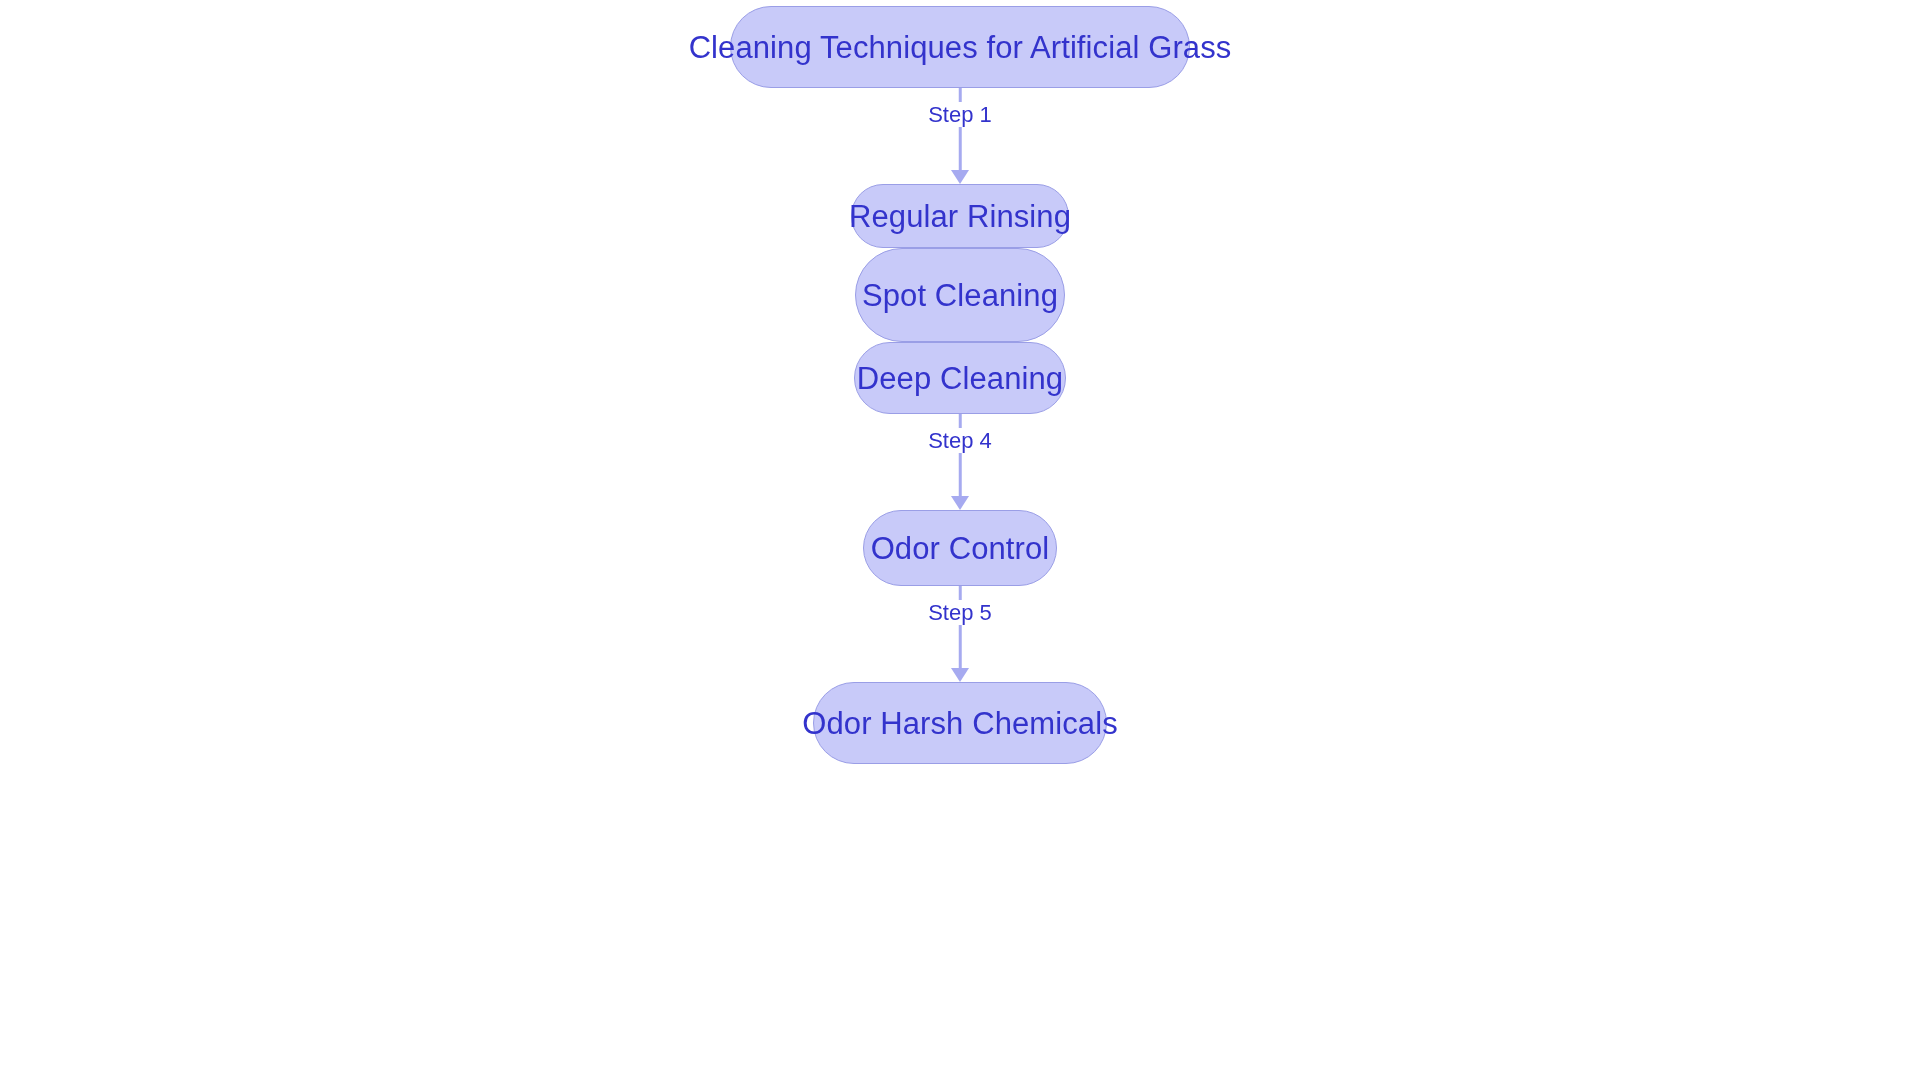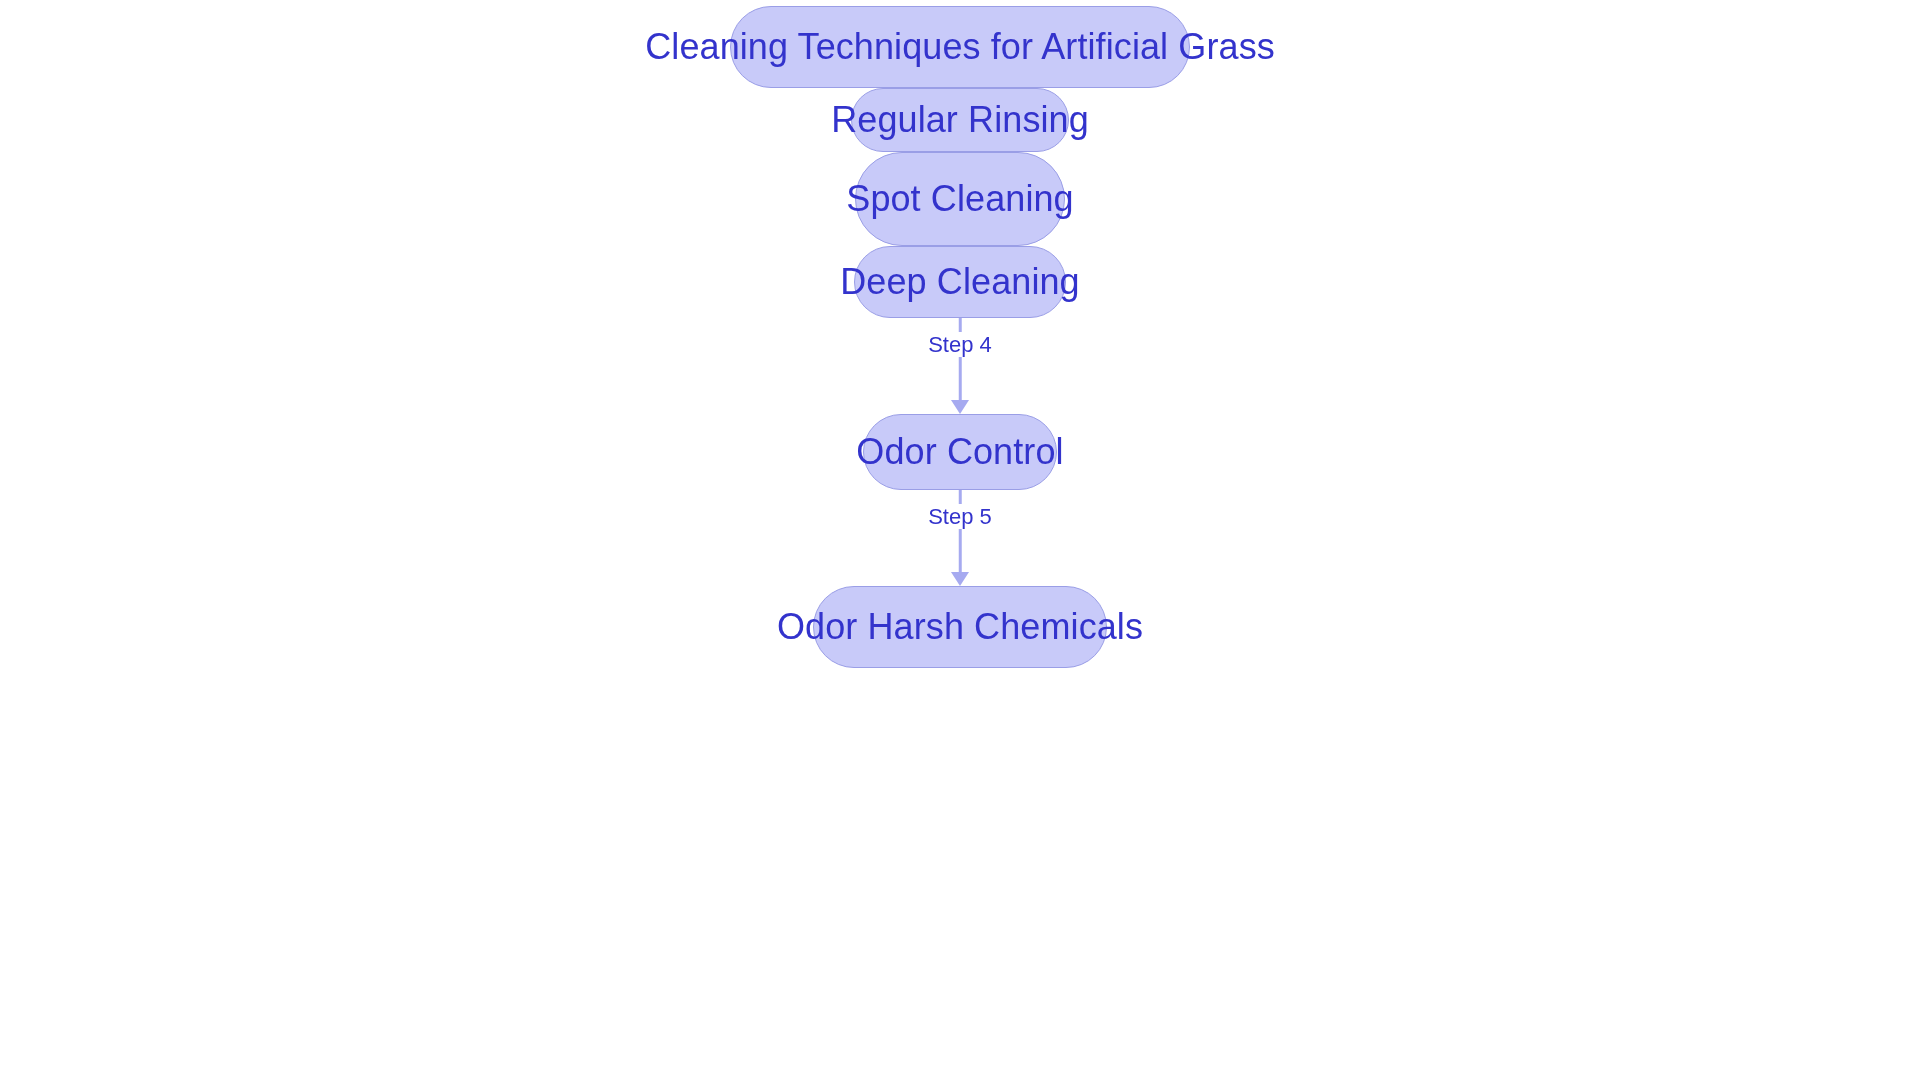--- a/index.html
+++ b/index.html
@@ -43,21 +43,21 @@
     font-weight: 400;
     line-height: 1;
     letter-spacing: 0.1px;
     white-space: nowrap;
     text-align: center;
     flex: none;
   }
 
   .node-label {
     color: #3333cc;
-    font-size: 36px;
+    font-size: 31px;
     line-height: 1;
     white-space: nowrap;
   }
 
   .node.size-root   { width: 460px; height: 82px; }
   .node.size-step1  { width: 218px; height: 64px; }
   .node.size-step2  { width: 210px; height: 94px; }
   .node.size-step3  { width: 212px; height: 72px; }
   .node.size-step4  { width: 194px; height: 76px; }
   .node.size-step5  { width: 294px; height: 82px; }
@@ -115,20 +115,25 @@
 
 <div id="flow-root">
   <div class="flow-column">
 
     <div class="spacer-top"></div>
 
     <div class="node size-root">
       <span class="node-label">Cleaning Techniques for Artificial Grass</span>
     </div>
 
+    <div class="connector">
+      <div class="connector-line"></div>
+      <div class="connector-arrow"></div>
+      <div class="connector-text">Step 1</div>
+    </div>
 
     <div class="node size-step1">
       <span class="node-label">Regular Rinsing</span>
     </div>
 
 
     <div class="node size-step2">
       <span class="node-label">Spot Cleaning</span>
     </div>
 

